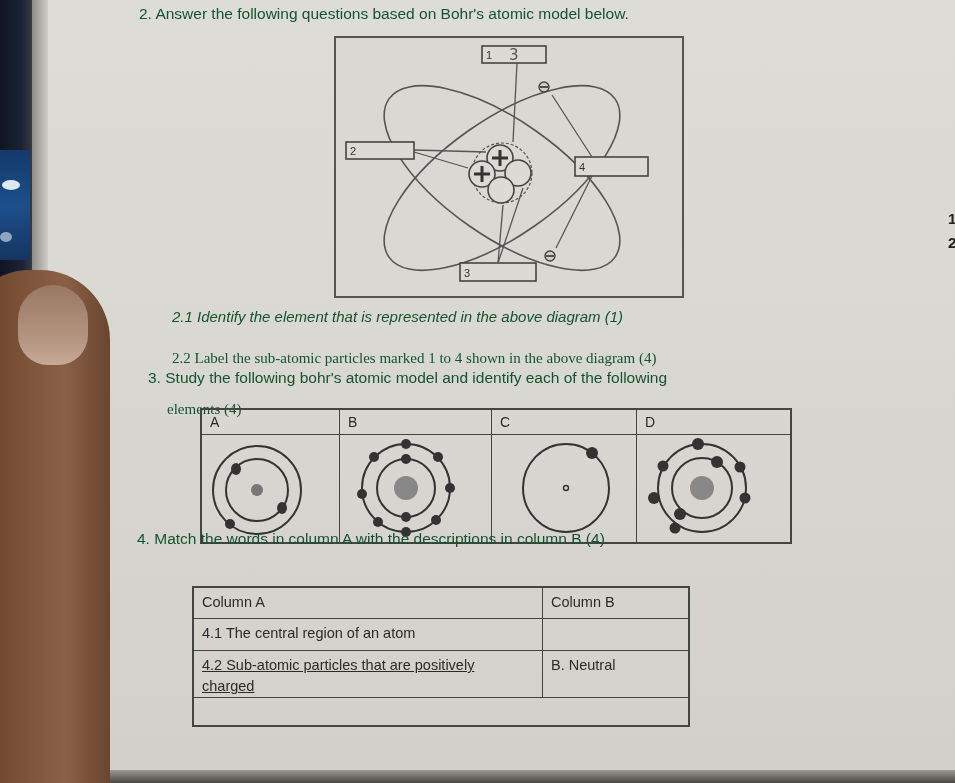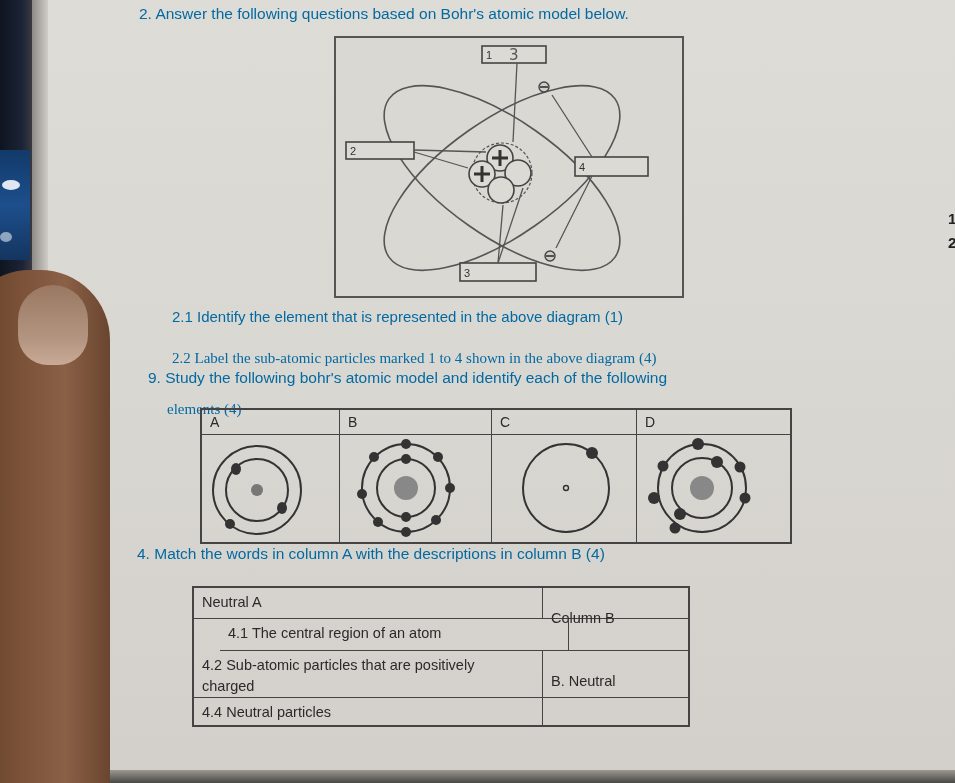--- a/index.html
+++ b/index.html
@@ -35,21 +35,21 @@
     position:absolute; left:-40px; top:270px; width:150px; height:520px;
     border-radius:70px 70px 10px 10px;
     background:linear-gradient(90deg,#5b3a26 0%,#7b5238 40%,#8a6046 70%,#6a452f 100%);
   }
   .thumbnail {
     position:absolute; left:18px; top:285px; width:70px; height:80px;
     border-radius:35px 35px 30px 30px;
     background:linear-gradient(180deg,#9a7862,#b49682 70%,#c8aa96);
   }
 
-  .txt { position:absolute; font-size:15px; white-space:nowrap; color:#0369a1; }
+  .txt { position:absolute; font-size:15px; white-space:nowrap; color:#14532d; }
   .q-title { font-size:15.5px; }
 
   
   .diagram-box {
     position:absolute; left:334px; top:36px; width:350px; height:262px;
     border:2px solid #555; box-sizing:border-box; background:#dad8d3;
   }
   .diagram-box svg { position:absolute; left:0; top:0; }
 
   
@@ -64,21 +64,21 @@
   .atom-cell svg { position:absolute; left:0; top:26px; }
 
   
   .match-table {
     position:absolute; left:192px; top:586px; width:498px;
     border:2px solid #444; box-sizing:border-box;
   }
   .mrow { display:flex; border-bottom:1.5px solid #444; }
   .mrow:last-child { border-bottom:none; }
   .mcol-a { width:349px; border-right:1.5px solid #444; padding:4px 8px 2px 8px; box-sizing:border-box; font-size:14.5px; line-height:21px; }
-  .mcol-b { flex:1; padding:20px 8px; box-sizing:border-box; font-size:14.5px; line-height:21px; }
+  .mcol-b { flex:1; padding:4px 8px; box-sizing:border-box; font-size:14.5px; line-height:21px; }
 
   .margin-num { position:absolute; left:948px; font-size:15px; font-weight:bold; color:#222; }
 </style>
 </head>
 <body>
 
 <div class="dark-edge"></div>
 <div class="blue-glow">
   <div class="glow-dot" style="left:2px;top:30px;width:18px;height:10px;"></div>
   <div class="glow-dot" style="left:0;top:82px;width:12px;height:10px;opacity:.6;"></div>
@@ -136,24 +136,24 @@
     <g font-family="Liberation Sans, sans-serif" font-size="11" fill="#333">
       <text x="150" y="21">1</text>
       <text x="14" y="117">2</text>
       <text x="243" y="133">4</text>
       <text x="128" y="239">3</text>
     </g>
     <text x="173" y="22" font-family="DejaVu Sans, sans-serif" font-size="15" fill="#555">3</text>
   </svg>
 </div>
 
-<div class="txt" style="left:172px;top:308px;">2.1 Identify the element that is represented in the above diagram (1)</div>
+<div class="txt" style="left:172px;top:308px;font-style:italic;">2.1 Identify the element that is represented in the above diagram (1)</div>
 <div class="txt" style="left:172px;top:350px;font-family:Liberation Serif, serif;">2.2 Label the sub-atomic particles marked 1 to 4 shown in the above diagram (4)</div>
 
-<div class="txt q-title" style="left:148px;top:369px;">9.  Study the following bohr's atomic model and identify each of the following</div>
+<div class="txt q-title" style="left:148px;top:369px;">3.  Study the following bohr's atomic model and identify each of the following</div>
 <div class="txt" style="left:167px;top:401px;font-family:Liberation Serif, serif;">elements (4)</div>
 
 <div class="atom-table">
 
   <div class="atom-cell" style="left:0;width:138px;">
     <div class="atom-head">
         <span>A</span>
       </div>
     <svg width="138" height="106">
       <g fill="none" stroke="#333" stroke-width="2">
@@ -223,36 +223,35 @@
         <circle cx="17" cy="62" r="6"></circle>
           <circle cx="108" cy="62" r="5.5"></circle>
         <circle cx="43" cy="78" r="6"></circle>
           <circle cx="38" cy="92" r="5.5"></circle>
         <circle cx="93" cy="72" r="0"></circle>
       </g>
     </svg>
   </div>
 </div>
 
-<div class="txt q-title" style="left:137px;top:545px;">4.  Match the words in column A with the descriptions in column B (4)</div>
+<div class="txt q-title" style="left:137px;top:530px;">4.  Match the words in column A with the descriptions in column B (4)</div>
 
 <div class="match-table">
   <div class="mrow" style="height:30px;">
-    <div class="mcol-a">Neutral A</div>
+    <div class="mcol-a">Column A</div>
     <div class="mcol-b">Column B</div>
   </div>
-  <div class="mrow" style="height:31px;margin-left:26px;">
+  <div class="mrow" style="height:31px;">
     <div class="mcol-a">4.1 The central region of an atom</div>
   </div>
   <div class="mrow" style="height:46px;">
-    <div class="mcol-a" style="white-space:normal;padding-right:30px;">4.2 Sub-atomic particles that are positively charged</div>
+    <div class="mcol-a" style="white-space:normal;padding-right:30px;text-decoration:underline;">4.2 Sub-atomic particles that are positively charged</div>
     <div class="mcol-b">B. Neutral</div>
   </div>
   <div class="mrow" style="height:27px;">
-    <div class="mcol-a">4.4 Neutral particles</div>
   </div>
 </div>
 
 <div class="margin-num" style="top:210px;">1</div>
 <div class="margin-num" style="top:234px;">2</div>
 
 <div class="thumb"></div>
 <div class="thumbnail"></div>
 
 </body></html>

